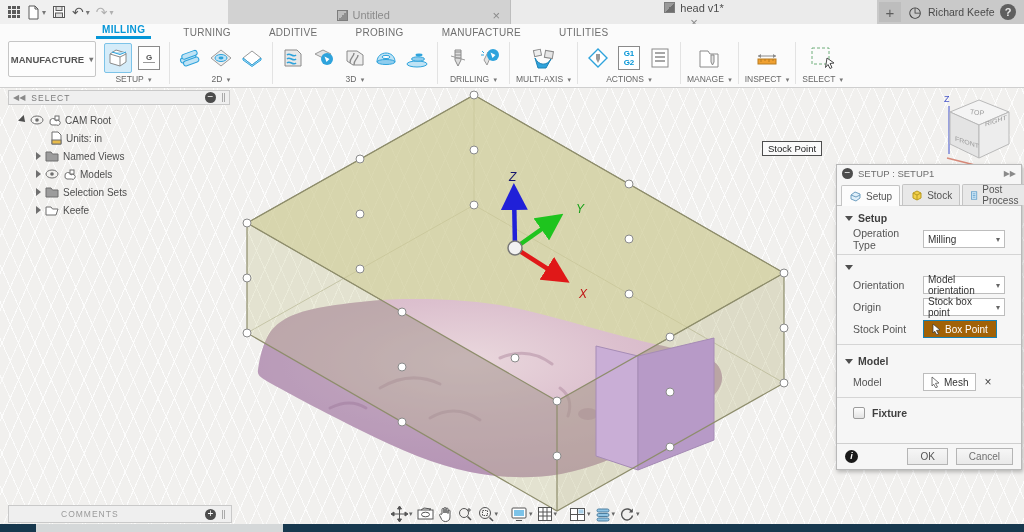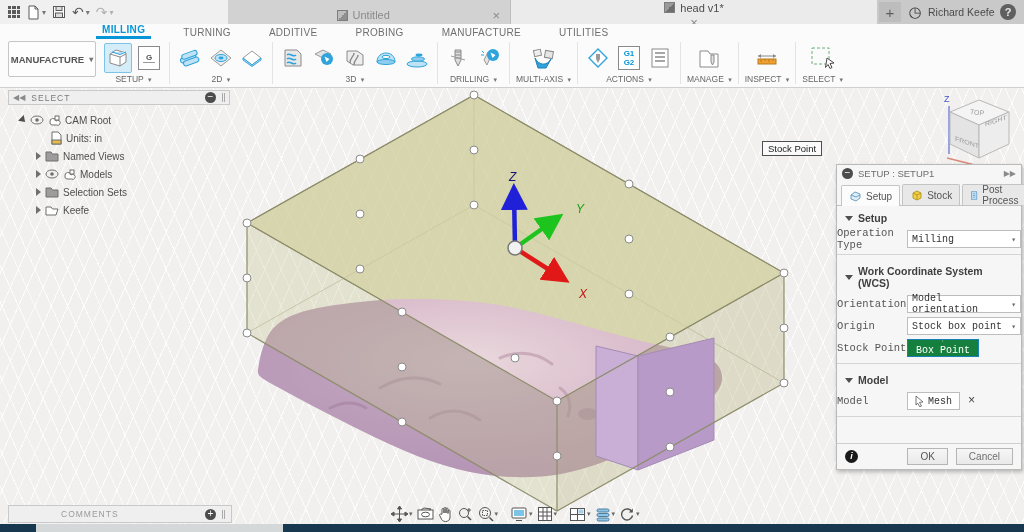--- a/index.html
+++ b/index.html
@@ -66,26 +66,26 @@
   .tri.exp{border-left:6px solid #4f4f4f;transform:rotate(45deg);}
 
   
   #dialog{left:836px;top:76px;width:186px;height:306px;background:#f6f6f6;border:1px solid #b9b9b9;box-shadow:1px 2px 4px rgba(0,0,0,.25);font-size:10.5px;}
   #dialog-header{height:17px;display:flex;align-items:center;gap:5px;padding:0 5px;color:#6e6e6e;font-size:9.5px;}
   #dialog-tabs{display:flex;border-bottom:1px solid #c4c4c4;padding:2px 4px 0;gap:2px;height:24px;}
   .dtab{display:flex;align-items:center;gap:4px;padding:2px 7px;font-size:10px;color:#555;border:1px solid #c4c4c4;border-bottom:none;background:#e8e8e8;cursor:pointer;border-radius:2px 2px 0 0;}
   .dtab.active{background:#fcfcfc;position:relative;top:1px;}
   .sec-title{display:flex;align-items:center;gap:5px;font-weight:bold;color:#3f3f3f;padding:6px 8px 4px;cursor:pointer;}
   .sec-tri{width:0;height:0;border-top:5px solid #4f4f4f;border-left:4px solid transparent;border-right:4px solid transparent;}
-  .frow{display:flex;align-items:center;padding:2px 0;height:22px;font-family:Liberation Mono, monospace;}
+  .frow{display:flex;align-items:center;padding:2px 16px;height:22px;}
   .frow .flabel{width:70px;color:#555;}
   .dd{flex:1;height:18px;border:1px solid #bdbdbd;background:#fff;display:flex;align-items:center;padding:0 4px;font-size:10px;color:#333;cursor:pointer;}
   .dd .ddcaret{margin-left:auto;font-size:8px;color:#666;}
   .divider{height:1px;background:#d5d5d5;margin:4px 0;}
-  .btn-blue{height:18px;background:#15803d;border:1px solid #1581b6;color:#fff;font-size:10px;display:flex;align-items:center;gap:3px;padding:0 8px;cursor:pointer;flex-direction:column;}
+  .btn-blue{height:18px;background:#a16207;border:1px solid #1581b6;color:#fff;font-size:10px;display:flex;align-items:center;gap:3px;padding:0 8px;cursor:pointer;}
   .btn-white{height:18px;background:#fff;border:1px solid #bdbdbd;color:#333;font-size:10px;display:flex;align-items:center;gap:3px;padding:0 7px;cursor:pointer;}
   .x-del{margin-left:8px;color:#444;font-size:12px;cursor:pointer;}
   .chk{width:12px;height:12px;border:1px solid #9c9c9c;background:linear-gradient(#fdfdfd,#e3e3e3);border-radius:2px;cursor:pointer;}
   #dialog-footer{position:absolute;left:0;right:0;bottom:0;height:26px;border-top:1px solid #cfcfcf;display:flex;align-items:center;padding:0 8px;gap:8px;}
   .info-ico{width:13px;height:13px;border-radius:50%;background:#1a1a1a;color:#fff;font-size:9px;font-style:italic;font-weight:bold;text-align:center;line-height:13px;cursor:pointer;}
   .btn-gray{height:17px;border:1px solid #b5b5b5;background:linear-gradient(#f6f6f6,#e9e9e9);color:#6f6f6f;font-size:10px;padding:0 12px;cursor:pointer;}
   .btn-gray.primary{color:#555;}
 
   
   #stock-tooltip{left:762px;top:53px;height:15px;padding:0 5px;background:#fafafa;border:1px solid #4e4e4e;font-size:9.5px;color:#222;display:flex;align-items:center;}
@@ -611,21 +611,20 @@
       <span class="flabel">Operation Type</span>
       <span class="dd">
           <span>Milling</span>
           <span class="ddcaret">▾</span>
         </span>
     </div>
     <div class="divider"></div>
 
     <div class="sec-title">
         <span class="sec-tri"></span>
-        <span>Work Coordinate System (WCS)</span>
       </div>
     <div class="frow">
       <span class="flabel">Orientation</span>
       <span class="dd">
           <span>Model orientation</span>
           <span class="ddcaret">▾</span>
         </span>
     </div>
     <div class="frow">
       <span class="flabel">Origin</span>
@@ -654,20 +653,24 @@
       <span class="btn-white">
         <svg width="10" height="12" viewBox="0 0 10 12">
             <path d="M1 1l7 6-3.5.4L6.5 11l-1.8.8-2-3.6L1 10z" fill="#fff" stroke="#555" stroke-width=".8"></path>
           </svg>
         <span>Mesh</span>
       </span>
       <span class="x-del">×</span>
     </div>
     <div class="divider"></div>
 
+    <div class="frow" style="gap:7px;">
+      <span class="chk"></span>
+      <span style="font-weight:bold;color:#3f3f3f;">Fixture</span>
+    </div>
 
     <div id="dialog-footer">
       <span class="info-ico">i</span>
       <span style="flex:1;"></span>
       <button class="btn-gray primary">OK</button>
       <button class="btn-gray">Cancel</button>
     </div>
   </div>
 
   <div id="navbar" class="abs">

